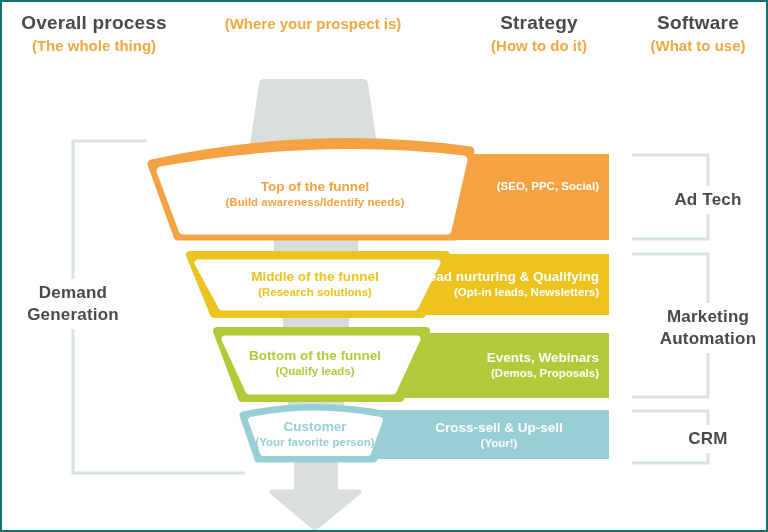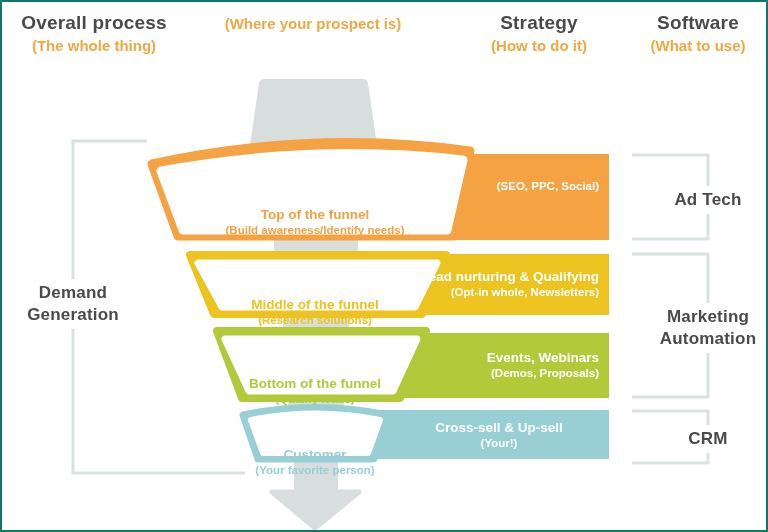--- a/index.html
+++ b/index.html
@@ -7,21 +7,21 @@
     position:relative;width:768px;height:532px;box-sizing:border-box;
     border:2px solid #0f766e;background:#fff;overflow:hidden;
     font-family:"Liberation Sans", sans-serif;
   }
   svg.layer{position:absolute;left:0;top:0;width:768px;height:532px;}
   .abs{position:absolute;}
   .hdr{ text-align:center; }
   .hdr .t{font-size:19px;font-weight:700;color:#4a4a4a;letter-spacing:.2px;}
   .hdr .s{font-size:15px;font-weight:700;margin-top:3px;}
   .panel-text{ text-align:center; line-height:1.22; }
-  .panel-text .t{font-size:13.5px;font-weight:700;margin-top:28px;}
+  .panel-text .t{font-size:13.5px;font-weight:700;}
   .panel-text .s{font-size:11.5px;font-weight:600;}
   .band-text{ text-align:right; line-height:1.22; color:#fff; }
   .band-text .t{font-size:13.5px;font-weight:700;}
   .band-text .s{font-size:11.5px;font-weight:600;}
   .side-label{
     text-align:center;background:#fff;color:#4a4a4a;
     font-size:17px;font-weight:600;line-height:1.3;padding:3px 0;letter-spacing:.2px;
   }
   .side-label span{display:block;}
 </style>
@@ -92,21 +92,21 @@
   <div class="abs panel-text" style="left:173px;top:417px;width:280px;">
     <div class="t" style="color: rgb(151, 207, 213);">Customer</div>
     <div class="s" style="color: rgb(151, 207, 213);">(Your favorite person)</div>
   </div>
 
   <div class="abs band-text" style="left:397px;top:177px;width:200px;">
     <div class="s">(SEO, PPC, Social)</div>
   </div>
   <div class="abs band-text" style="left:397px;top:267px;width:200px;">
     <div class="t">Lead nurturing &amp; Qualifying</div>
-    <div class="s">(Opt-in whole, Newsletters)</div>
+    <div class="s">(Opt-in leads, Newsletters)</div>
   </div>
   <div class="abs band-text" style="left:397px;top:348px;width:200px;">
     <div class="t">Events, Webinars</div>
     <div class="s">(Demos, Proposals)</div>
   </div>
   <div class="abs band-text" style="left:397px;top:418px;width:200px;text-align:center;">
     <div class="t">Cross-sell &amp; Up-sell</div>
     <div class="s">(Your!)</div>
   </div>
 

